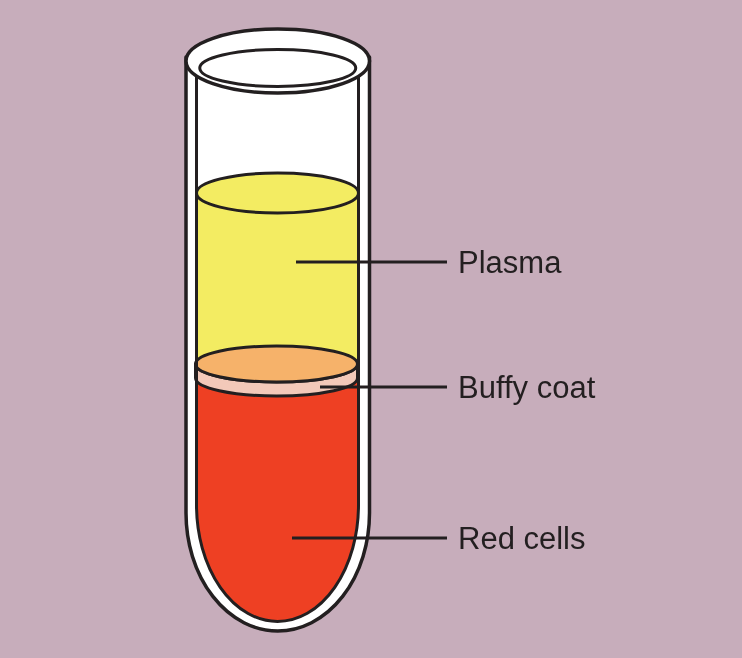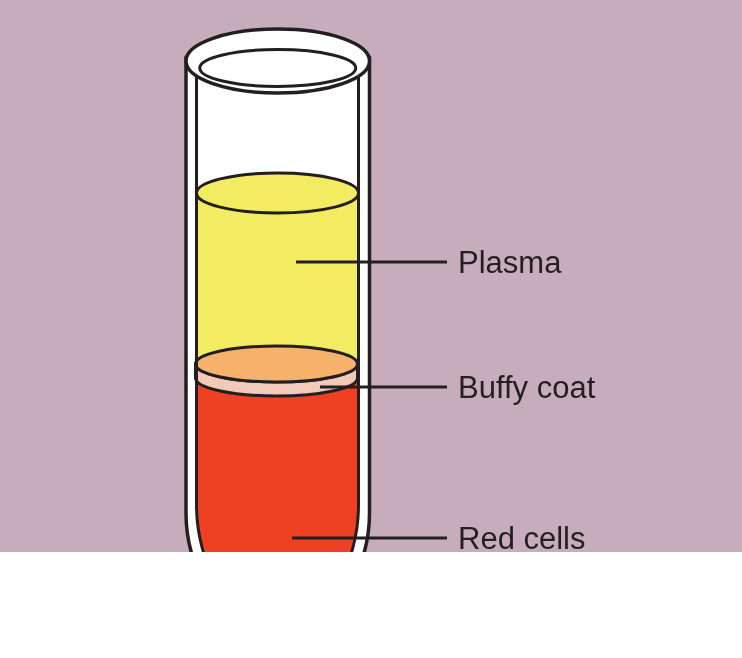--- a/index.html
+++ b/index.html
@@ -3,21 +3,21 @@
 <meta charset="utf-8">
 <style>
   html, body {
     margin: 0;
     padding: 0;
     font-family: "Liberation Sans", sans-serif;
   }
   #page {
     position: relative;
     width: 742px;
-    height: 552px;
+    height: 658px;
     overflow: hidden;
   }
   svg { display: block; }
   .ink-stroke {
     fill: none;
     stroke: #231f20;
     stroke-width: 3.5;
     stroke-linecap: round;
     stroke-linejoin: round;
   }

